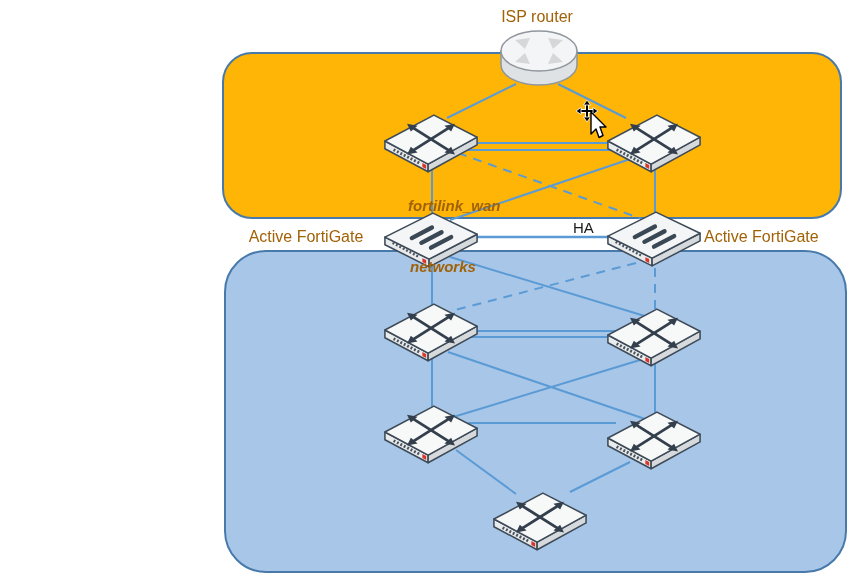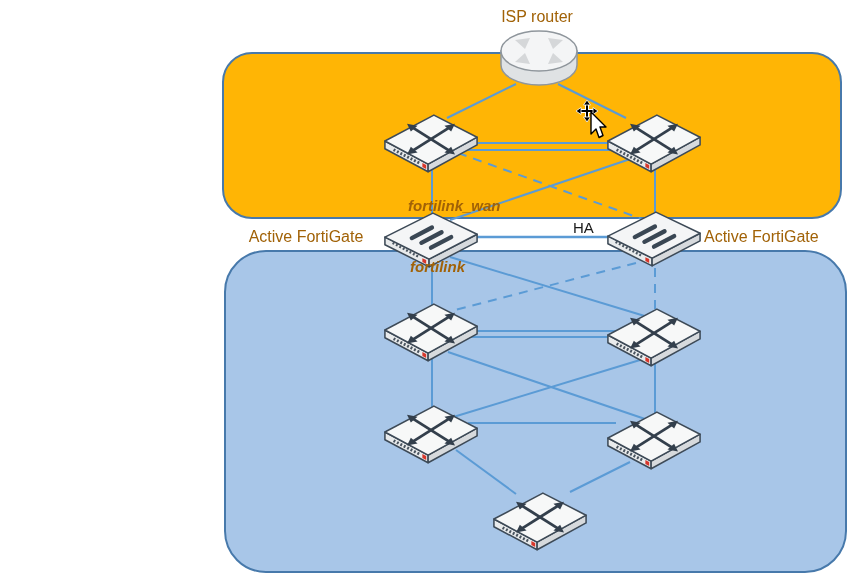--- a/index.html
+++ b/index.html
@@ -266,21 +266,21 @@
         <polygon points="75,13 64,15 71,21"></polygon>
         <polygon points="25,45 36,43 29,37"></polygon>
       </g>
     </svg>
   </div>
 
   <div class="lbl" id="isp-label">ISP router</div>
   <div class="lbl dev-lbl" id="active-fg-label">Active FortiGate</div>
   <div class="lbl dev-lbl" id="passive-fg-label">Active FortiGate</div>
   <div class="lbl port-lbl" id="fortilink-wan-label">fortilink_wan</div>
-  <div class="lbl port-lbl" id="fortilink-label">fortilink</div>
+  <div class="lbl port-lbl" id="fortilink-label">networks</div>
   <div class="lbl ha-lbl" id="ha-label">HA</div>
 
   <div class="node" id="cursor">
     <svg width="34" height="40" viewBox="0 0 34 40">
       <g stroke="#ffffff" stroke-width="4">
         <line x1="11" y1="5" x2="11" y2="17"></line>
         <line x1="5" y1="11" x2="17" y2="11"></line>
       </g>
       <g stroke="#000000" stroke-width="2">
         <line x1="11" y1="4" x2="11" y2="18"></line>

